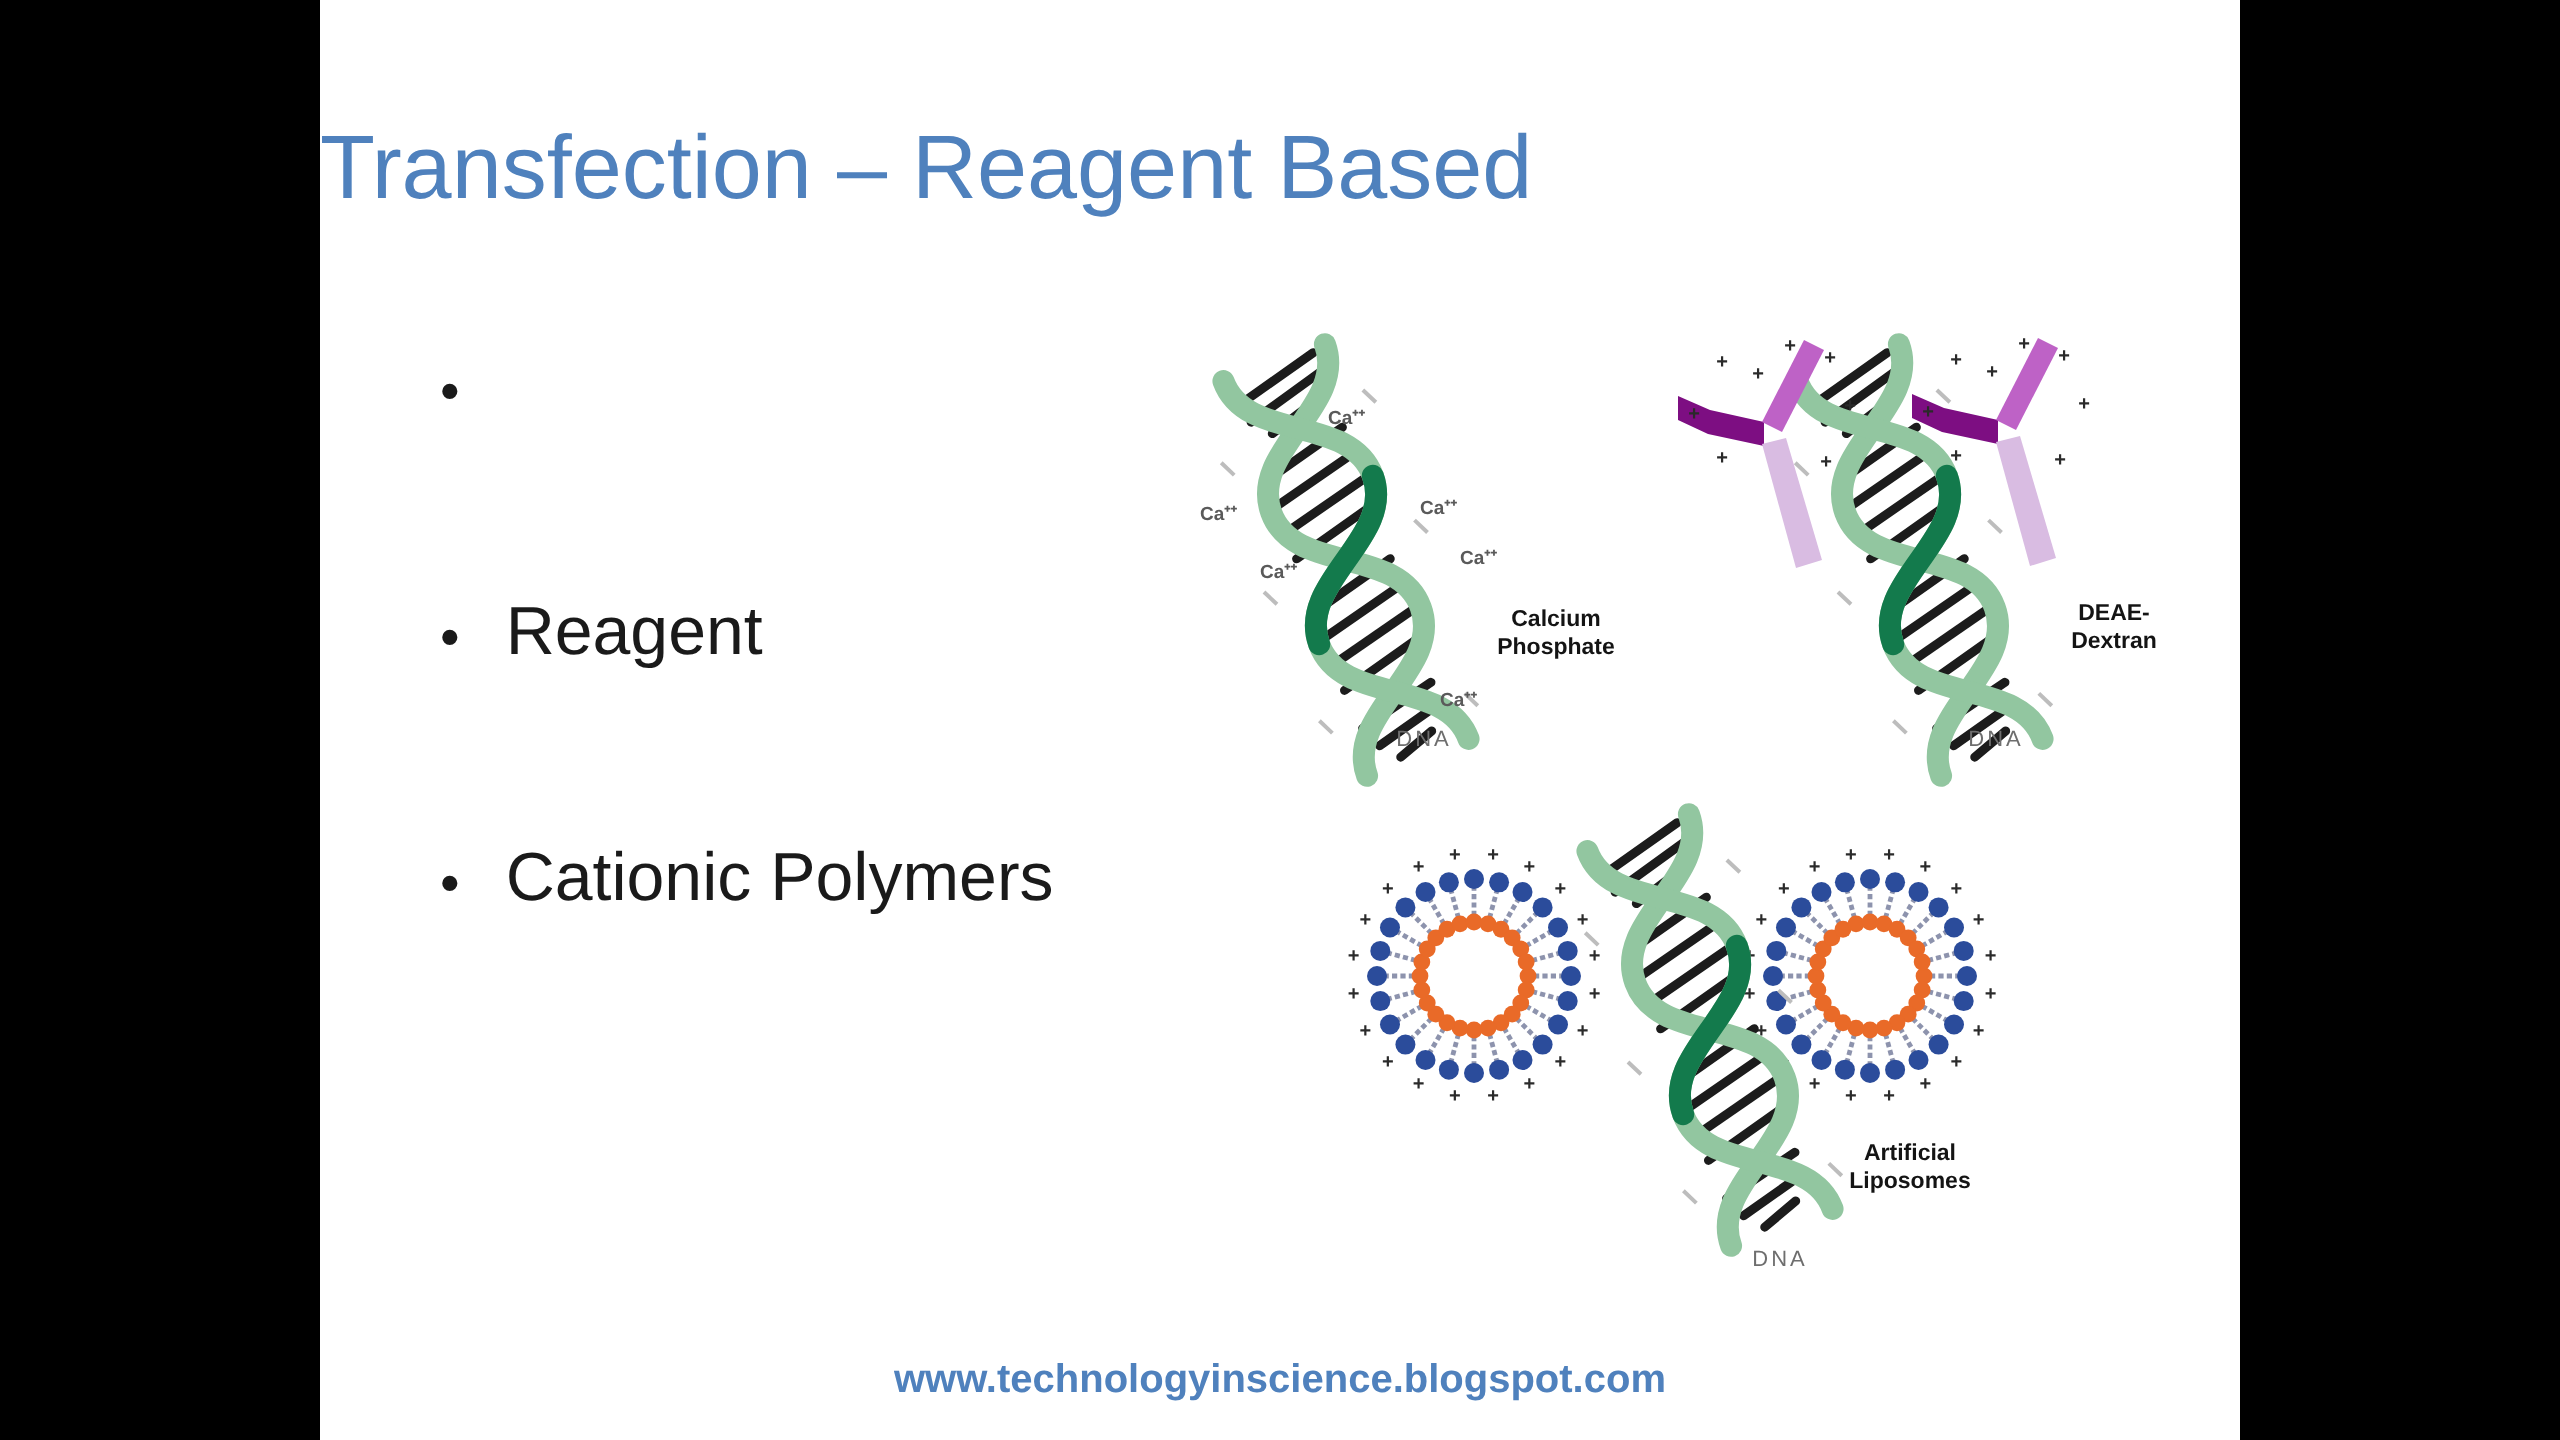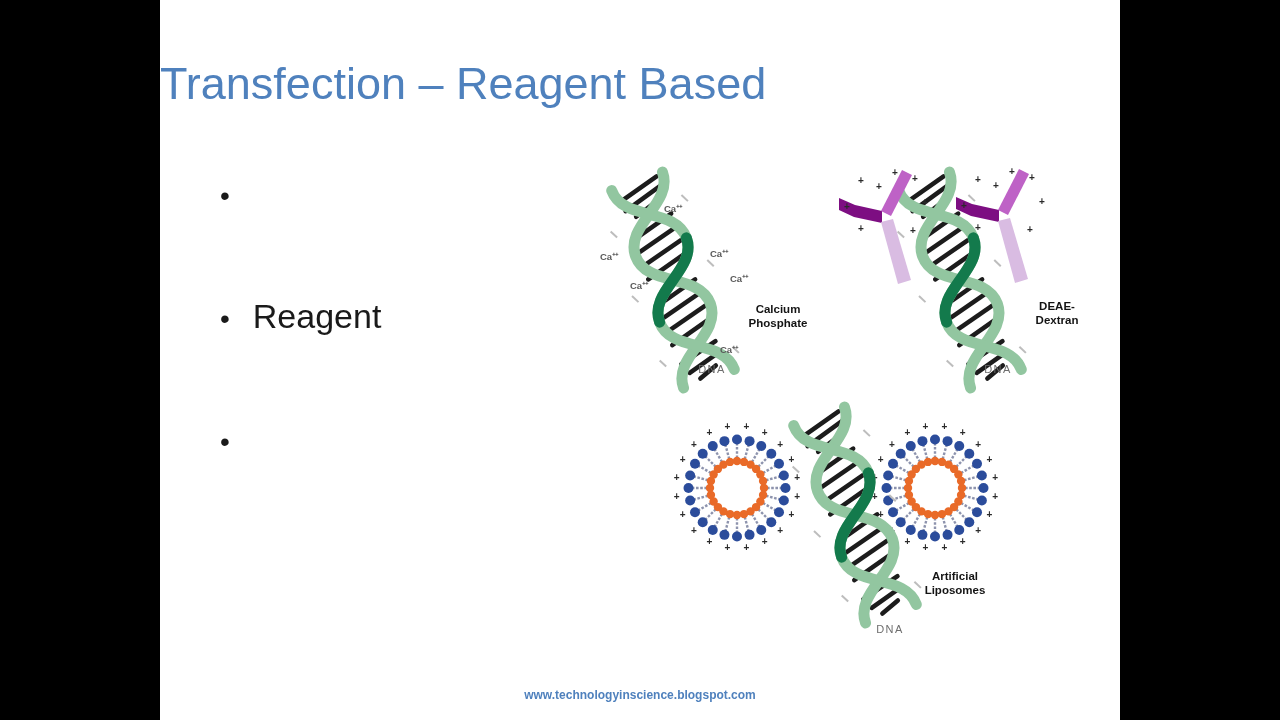--- a/index.html
+++ b/index.html
@@ -9,21 +9,21 @@
   .letterbox.left{left:0;} .letterbox.right{right:0;}
   .slide{position:absolute;left:160px;top:0;width:960px;height:720px;background:#ffffff;}
   .title{position:absolute;top:58px;left:0;width:100%;margin:0;
          font-size:45px;font-weight:normal;color:#4F81BD;line-height:1.15;}
   .bullet-row{position:absolute;left:60px;display:flex;align-items:flex-start;gap:23px;
               font-size:34px;color:#1a1a1a;white-space:nowrap;}
   .bullet-row .dot{font-size:28px;line-height:44px;}
   .r0{top:174px;} .r1{top:297px;} .r2{top:420px;}
   .art{position:absolute;left:400px;top:160px;width:560px;height:500px;overflow:visible;}
   .footer{position:absolute;left:0;bottom:18px;width:100%;text-align:center;
-          font-size:12px;font-weight:bold;color:#4F81BD;}
+          font-size:20px;font-weight:bold;color:#4F81BD;}
   .ion{font-size:9.5px;font-weight:bold;fill:#5a5a5a;}
   .dna{font-size:11px;fill:#6e6e6e;letter-spacing:1.5px;text-anchor:middle;}
   .biglabel{font-size:11.5px;font-weight:bold;fill:#141414;text-anchor:middle;}
   .plus{font-size:10px;font-weight:bold;fill:#2a2a2a;}
 </style>
 </head>
 <body>
 
 <div class="stage">
   <div class="letterbox left"></div>
@@ -34,20 +34,21 @@
 
     <div class="bullet-row r0">
       <span class="dot">•</span>
     </div>
     <div class="bullet-row r1">
       <span class="dot">•</span>
       <span>Reagent</span>
     </div>
     <div class="bullet-row r2">
       <span class="dot">•</span>
+      <span>Cationic Polymers</span>
     </div>
 
     <svg class="art" viewBox="0 0 560 500">
       <defs>
         <symbol id="helix" overflow="visible">
           <g>
             <g stroke="#bdbdbd" stroke-width="2">
               <line x1="-7" y1="38" x2="-3" y2="46"></line>
                 <line x1="72" y1="28" x2="76" y2="36"></line>
               <line x1="-9" y1="106" x2="-5" y2="114"></line>

